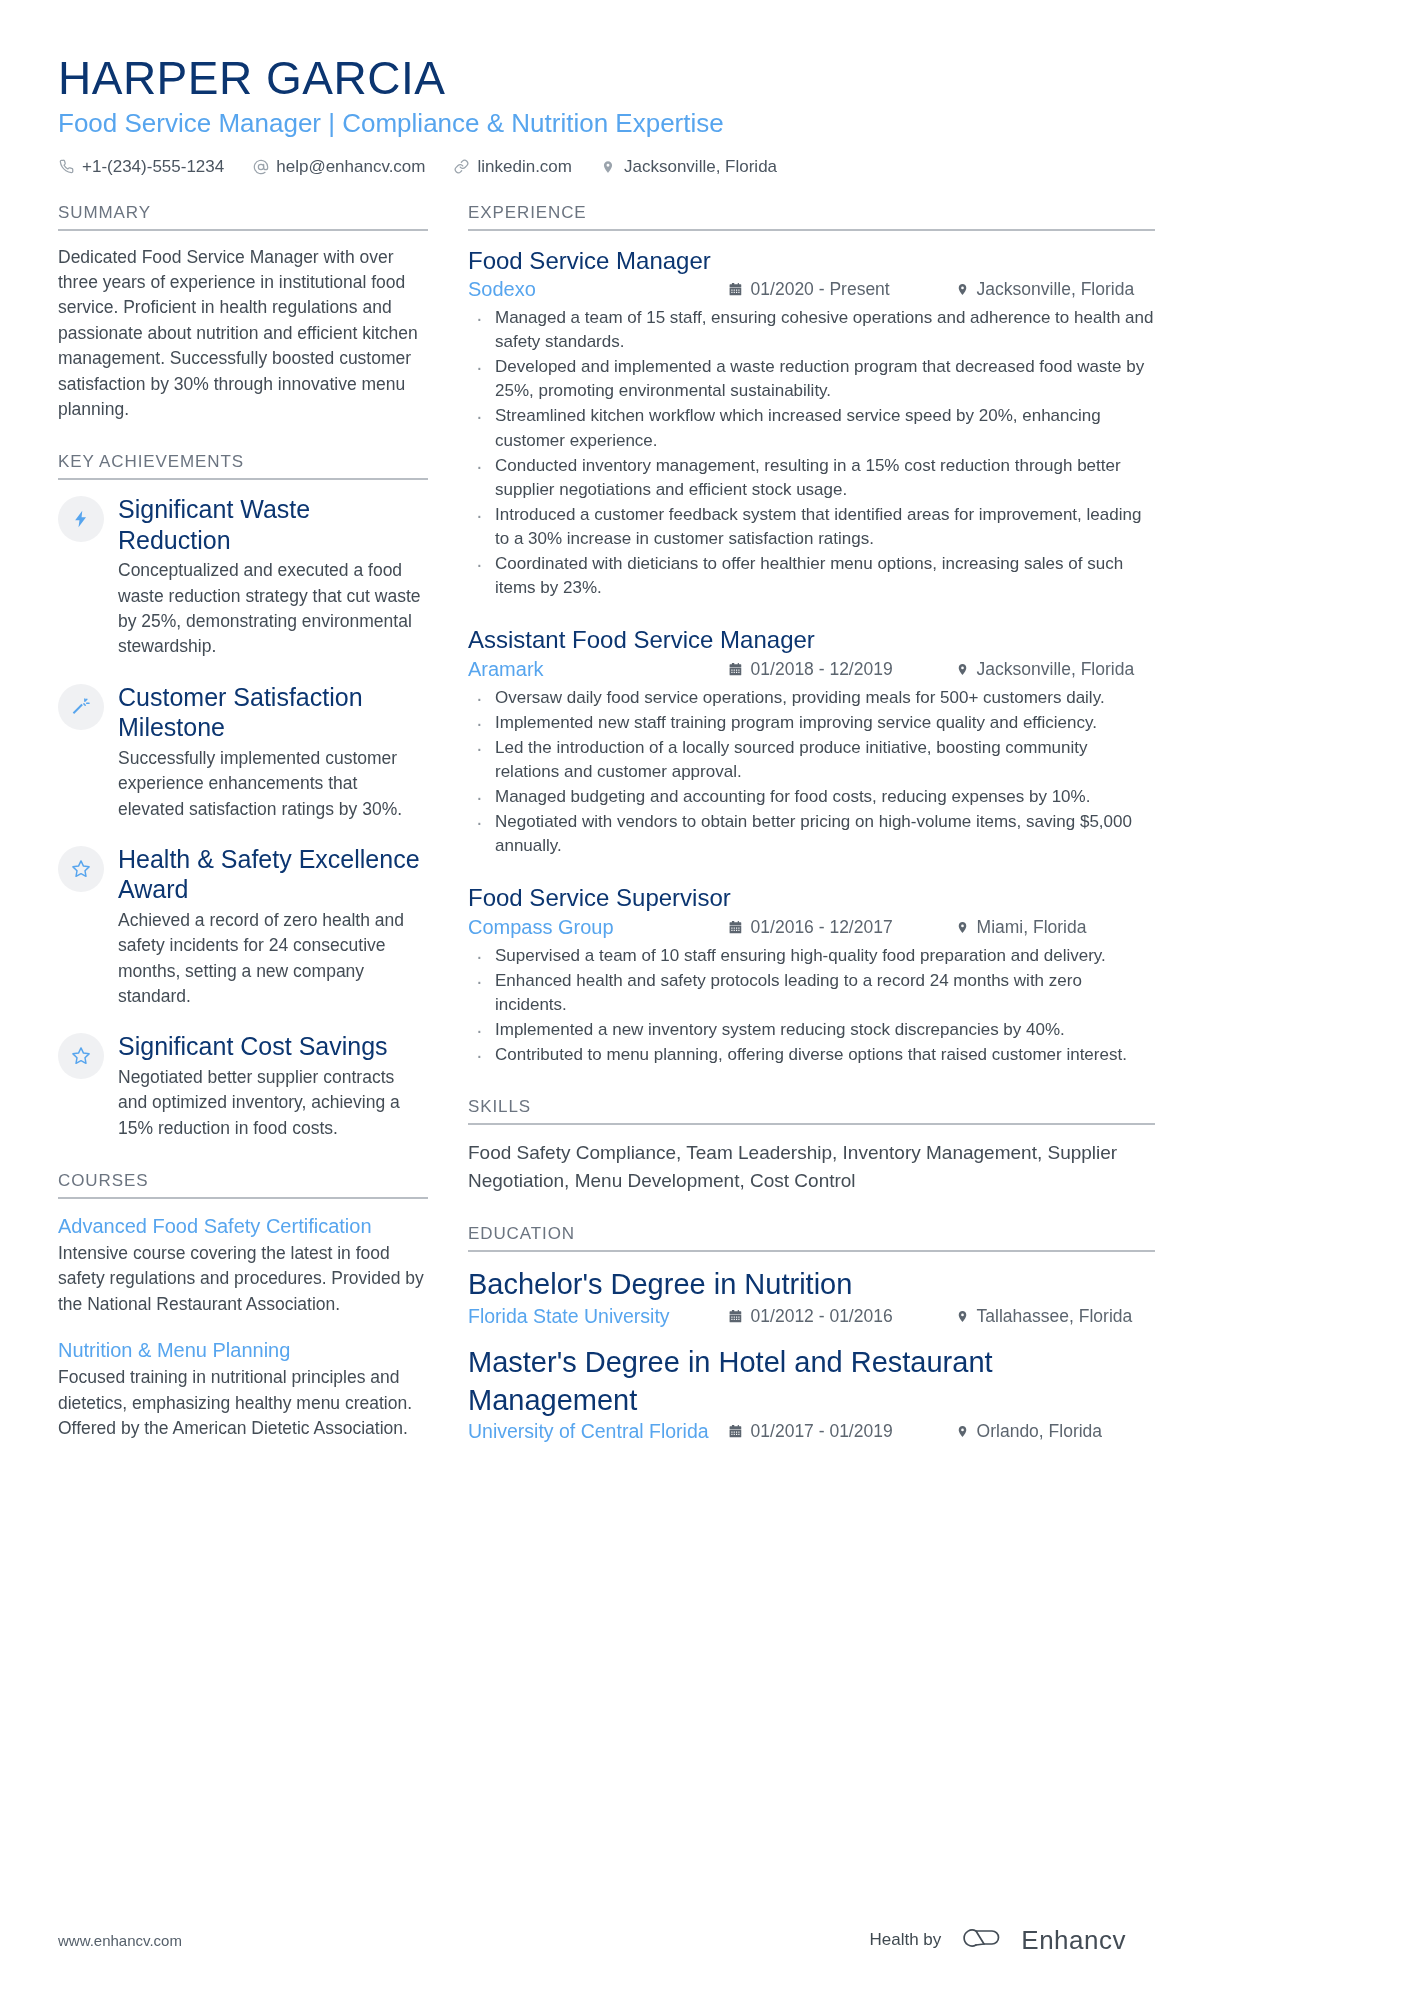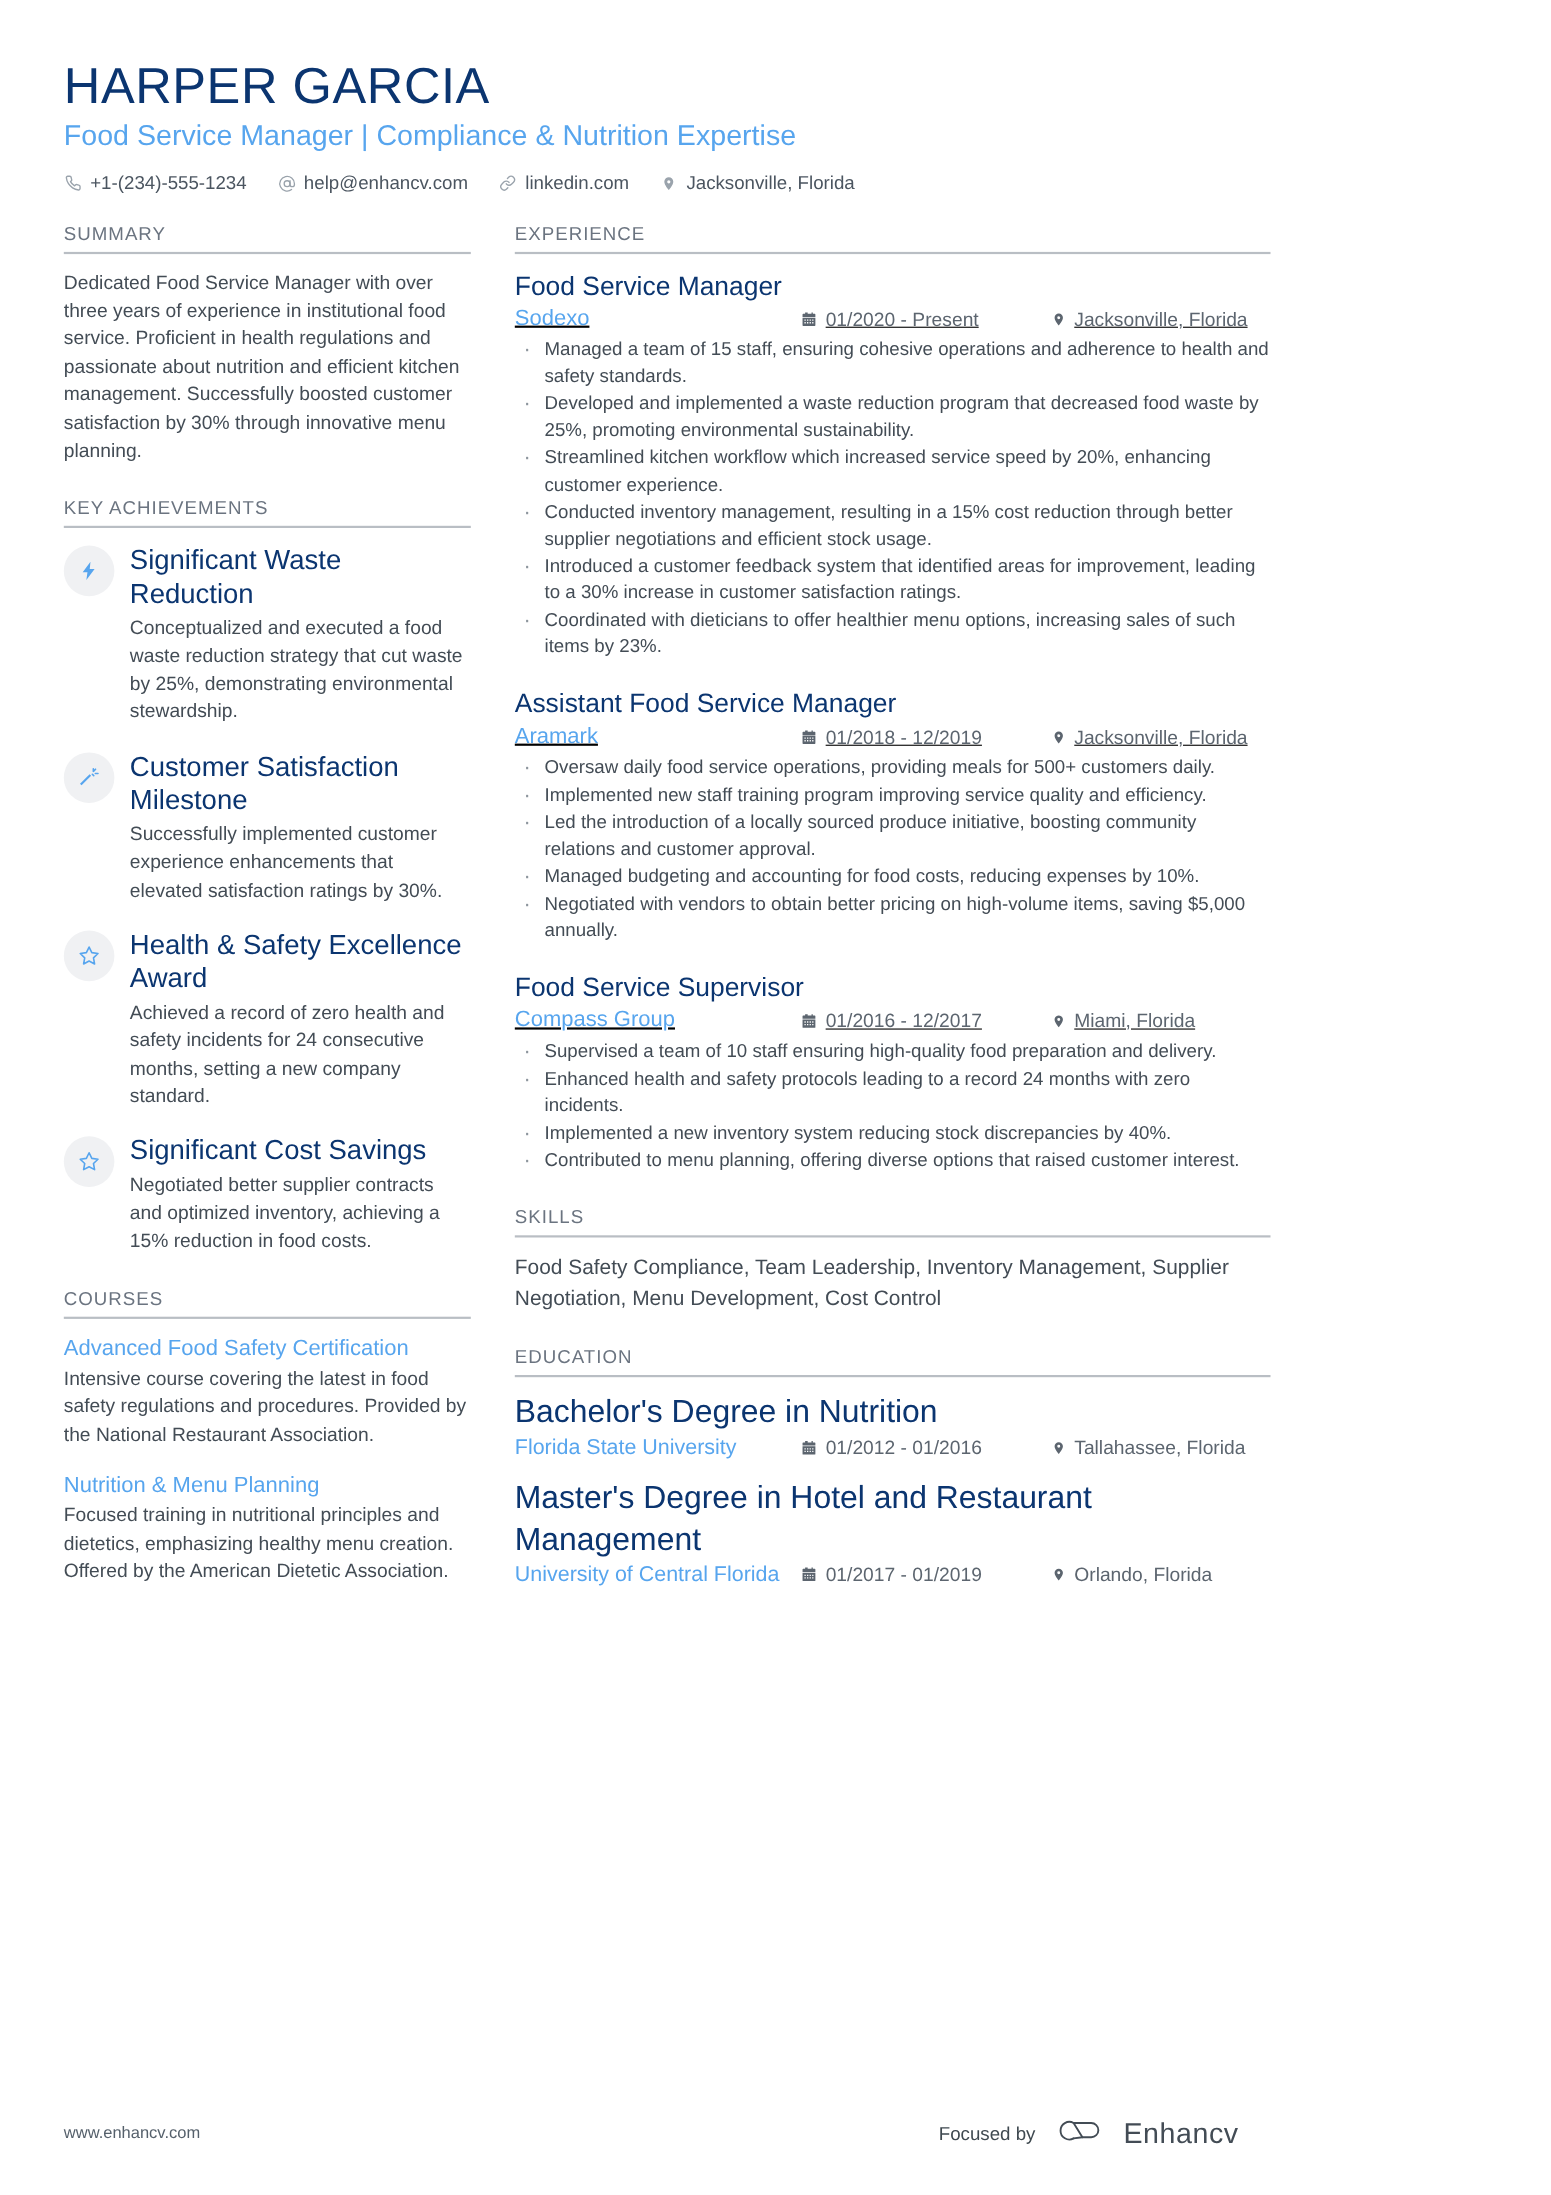--- a/index.html
+++ b/index.html
@@ -138,24 +138,23 @@
   
   .job { margin-bottom: 24px; }
   .job-title {
     font-size: 24px;
     color: #0b3570;
     line-height: 1.3;
     margin-bottom: 2px;
   }
   .job-meta {
     display: flex;
-    align-items: flex-end;
+    align-items: center;
     font-size: 18px;
     margin-bottom: 5px;
-    text-decoration: underline;
   }
   .job-company {
     color: #57a5ee;
     font-size: 20px;
     flex: 1 1 auto;
     white-space: nowrap;
   }
   .meta-item {
     display: flex;
     align-items: center;
@@ -522,21 +521,21 @@
           </div>
         </div>
       </div>
 
     </div>
   </div>
 
   <div class="footer">
     <div class="footer-url">www.enhancv.com</div>
     <div class="footer-brand">
-      <span class="powered-by">Focused by</span>
+      <span class="powered-by">Health by</span>
       <span>
         <svg width="52" height="30" viewBox="0 0 52 30" fill="none" stroke="#434c55" stroke-width="1.7" stroke-linecap="round" stroke-linejoin="round">
           <path d="M21 8a8 8 0 1 0 0 14"></path>
           <path d="M21 8h16a6.5 6.5 0 0 1 0 13h-8z"></path>
           <path d="M21 22l8-1"></path>
         </svg>
       </span>
       <span class="brand-name">Enhancv</span>
     </div>
   </div>

